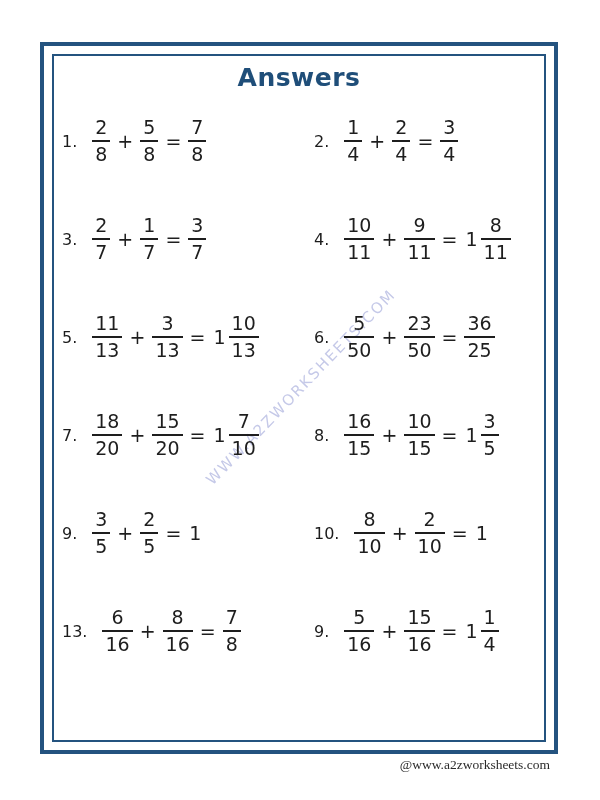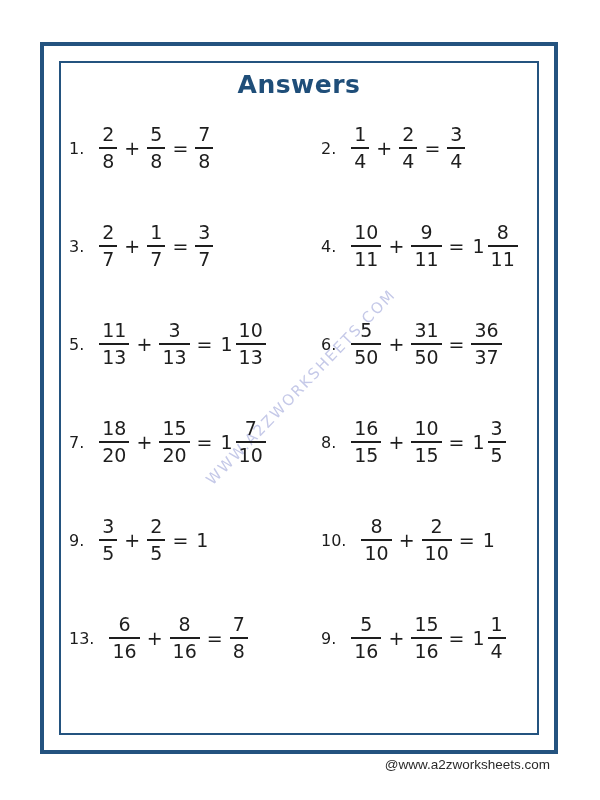--- a/index.html
+++ b/index.html
@@ -28,21 +28,21 @@
     letter-spacing: 2px;
     white-space: nowrap;
     user-select: none;
   }
   .sheet {
     box-sizing: border-box;
     position: absolute;
     left: 40px; top: 42px;
     width: 518px; height: 712px;
     border: 4px solid var(--border);
-    padding: 15px;
+    padding: 8px;
     background: transparent;
   }
   .sheet-inner {
     box-sizing: border-box;
     width: 100%; height: 100%;
     border: 2px solid var(--border);
     position: relative;
   }
   .title {
     margin-top: 8px;
@@ -85,21 +85,21 @@
     height: 0;
     border-top: 2px solid var(--ink);
     margin: 1px 0 2px;
   }
   .op { font-size: 19px; margin: 0 5px; color: var(--ink); }
   .whole { font-size: 19px; margin: 0 1px 0 3px; color: var(--ink); }
   .whole:empty { display: none; }
   .footer {
     position: absolute;
     top: 757px; right: 50px;
-    font-family: Liberation Sans, sans-serif;
+    font-family: Liberation Serif, serif;
     font-size: 13.5px;
     color: #2a2a2a;
   }
 </style>
 </head>
 <body>
 
 <div class="watermark">WWW.A2ZWORKSHEETS.COM</div>
 
 <div class="sheet">
@@ -232,30 +232,30 @@
       <div class="problem">
         <span class="pnum">6.</span>
         <span class="expr">
           <span class="frac">
             <span class="n">5</span>
             <span class="fbar"></span>
             <span class="d">50</span>
           </span>
           <span class="op">+</span>
           <span class="frac">
-            <span class="n">31</span>
+            <span class="n">23</span>
             <span class="fbar"></span>
             <span class="d">50</span>
           </span>
           <span class="op">=</span>
 
           <span class="frac">
             <span class="n">36</span>
             <span class="fbar"></span>
-            <span class="d">37</span>
+            <span class="d">25</span>
           </span>
         </span>
       </div>
     </div>
 
     <div class="row">
       <div class="problem left">
         <span class="pnum">7.</span>
         <span class="expr">
           <span class="frac">

